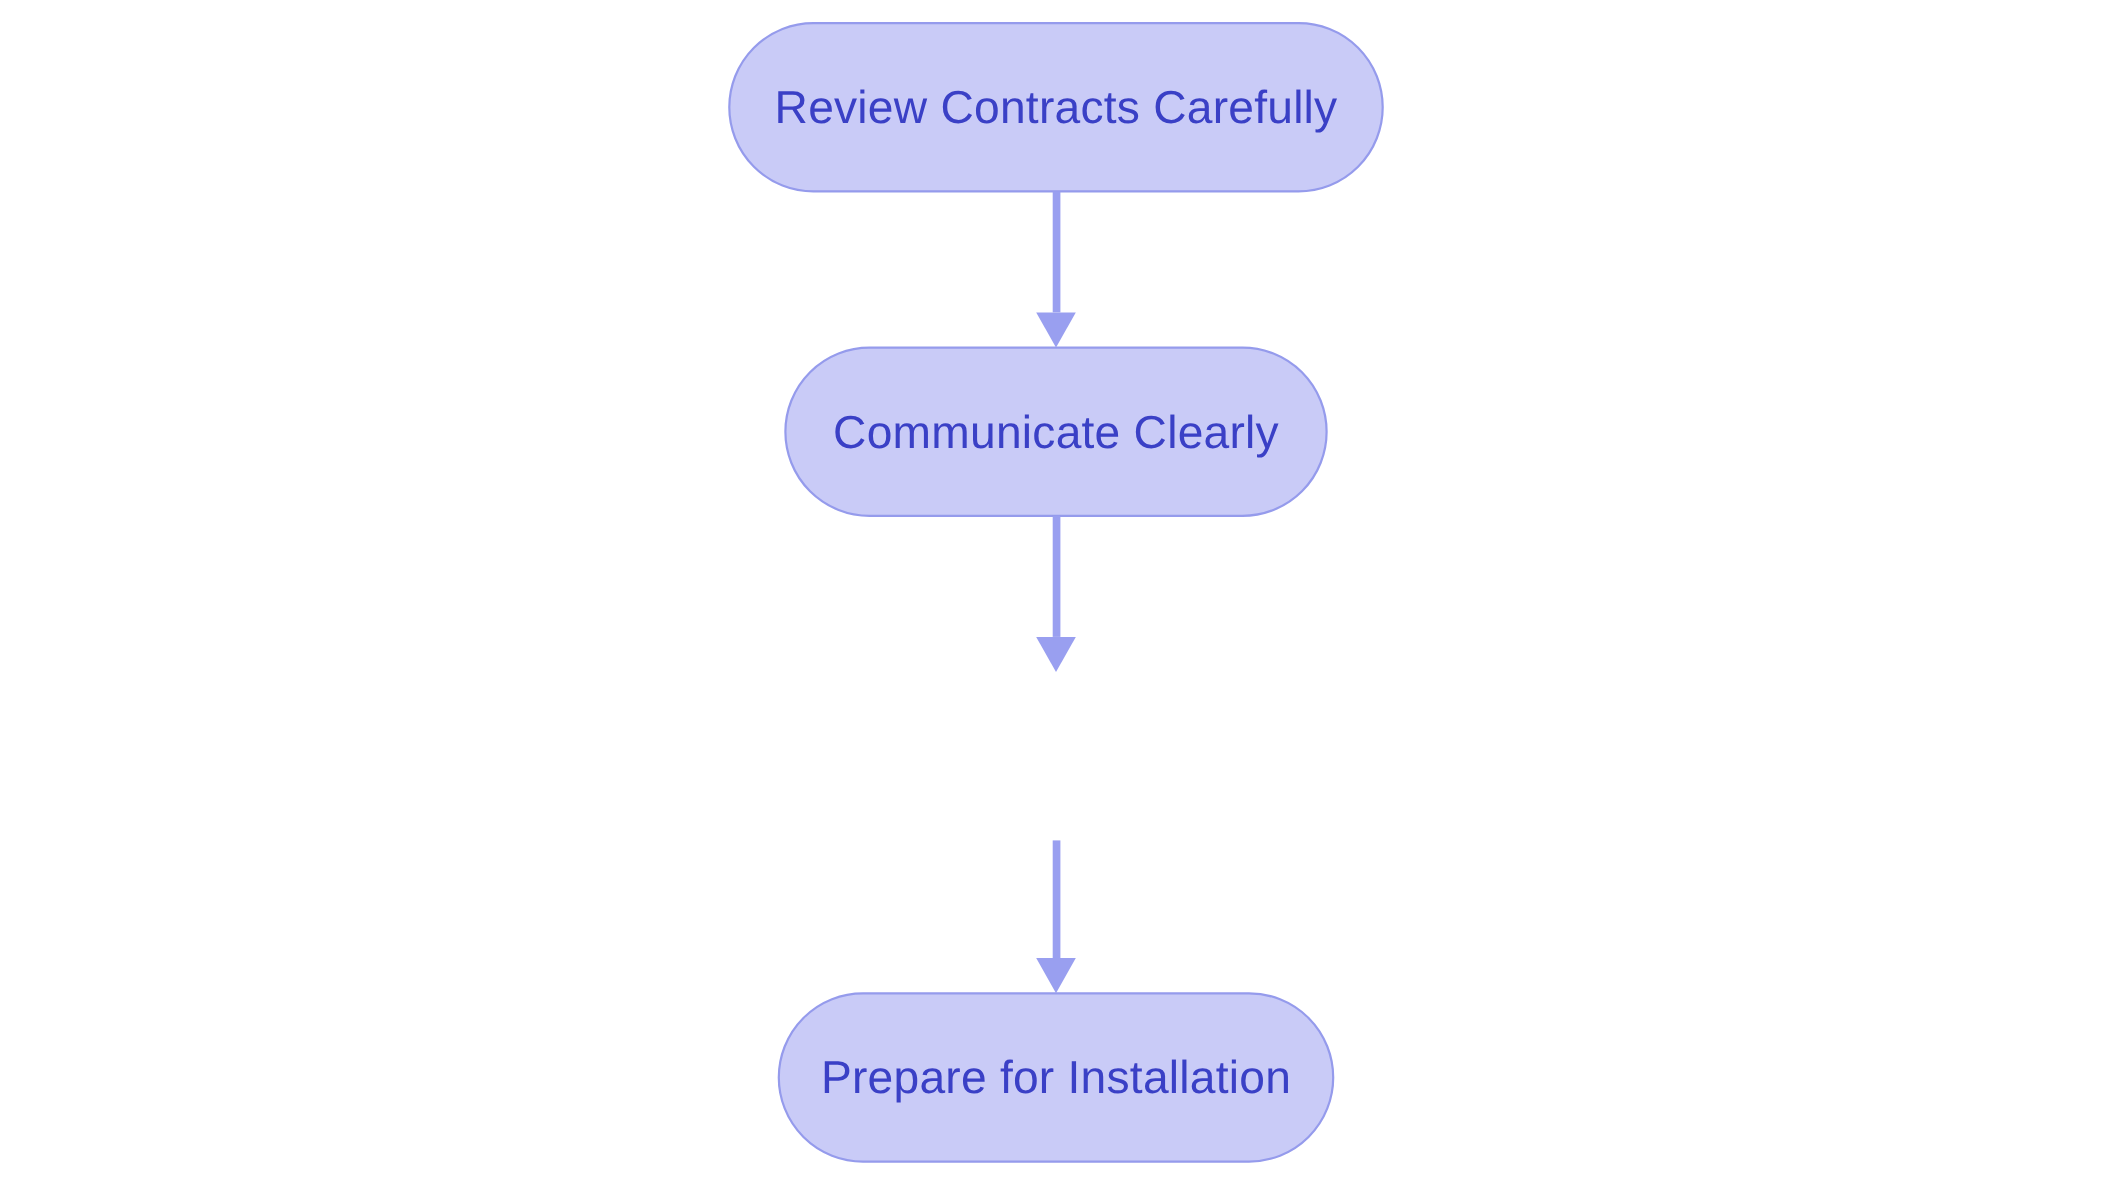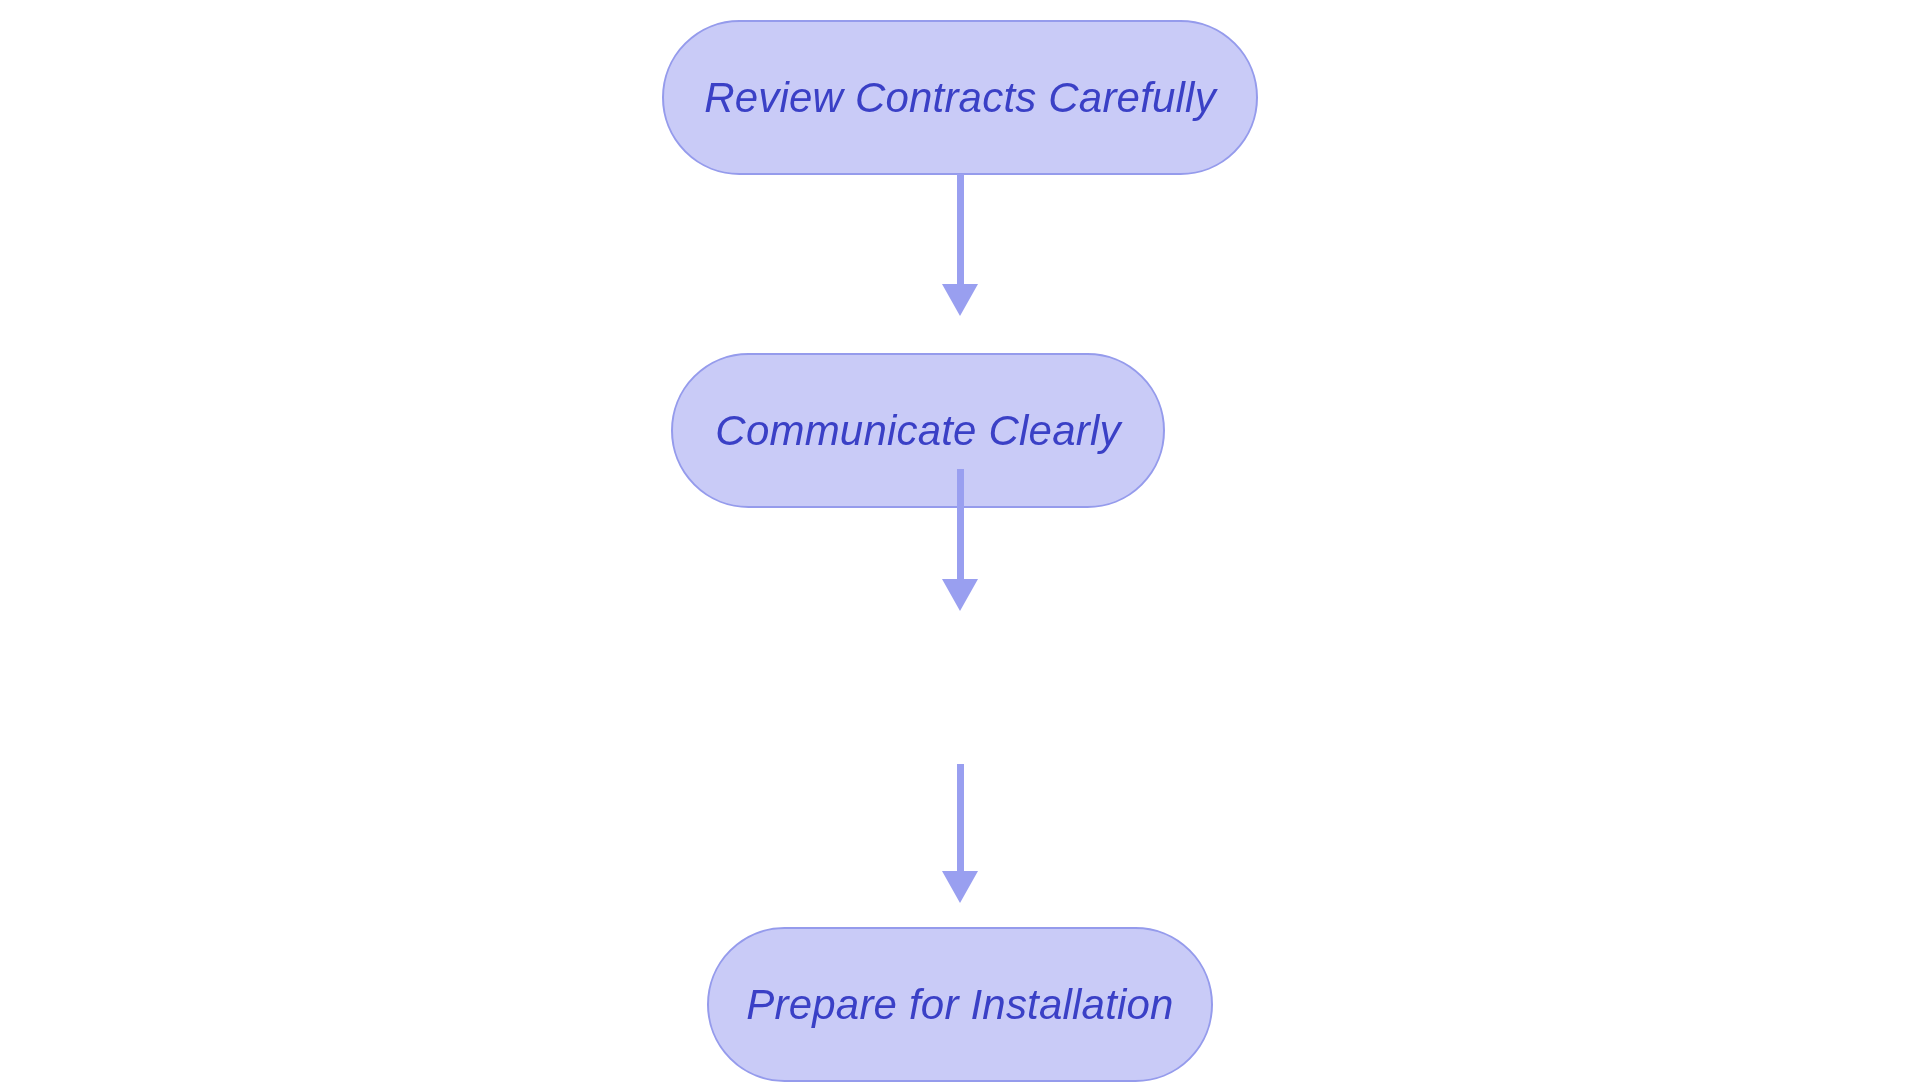--- a/index.html
+++ b/index.html
@@ -6,43 +6,42 @@
   html, body {
     width: 1920px; height: 1083px;
     background: #ffffff;
     font-family: "Liberation Sans", sans-serif;
     overflow: hidden;
   }
   .canvas {
     position: relative;
     width: 1920px; height: 1083px;
     background: #ffffff;
-    font-style: italic;
   }
   .flow-node {
     position: absolute;
     height: 155px;
     border-radius: 78px;
     background: #c9cbf7;
     border: 2.5px solid #959bec;
     display: flex;
     align-items: center;
     justify-content: center;
   }
   .flow-node .node-label {
     font-size: 42px;
     font-weight: 400;
     color: #3a40c6;
     letter-spacing: 0.2px;
     white-space: nowrap;
   }
   .node-1 { left: 662px; top: 20px;  width: 596px; }
-  .node-2 { left: 671px; top: 315px; width: 494px; margin-top: 38px; }
+  .node-2 { left: 713px; top: 315px; width: 494px; }
   .node-3 { left: 782px; top: 610px; width: 356px; }
-  .node-4 { left: 707px; top: 927px; width: 506px; }
+  .node-4 { left: 707px; top: 902px; width: 506px; }
 
   .connector {
     position: absolute;
     left: 942px;           
     width: 36px;
     display: flex;
     flex-direction: column;
     align-items: center;
   }
   .connector .stem {

